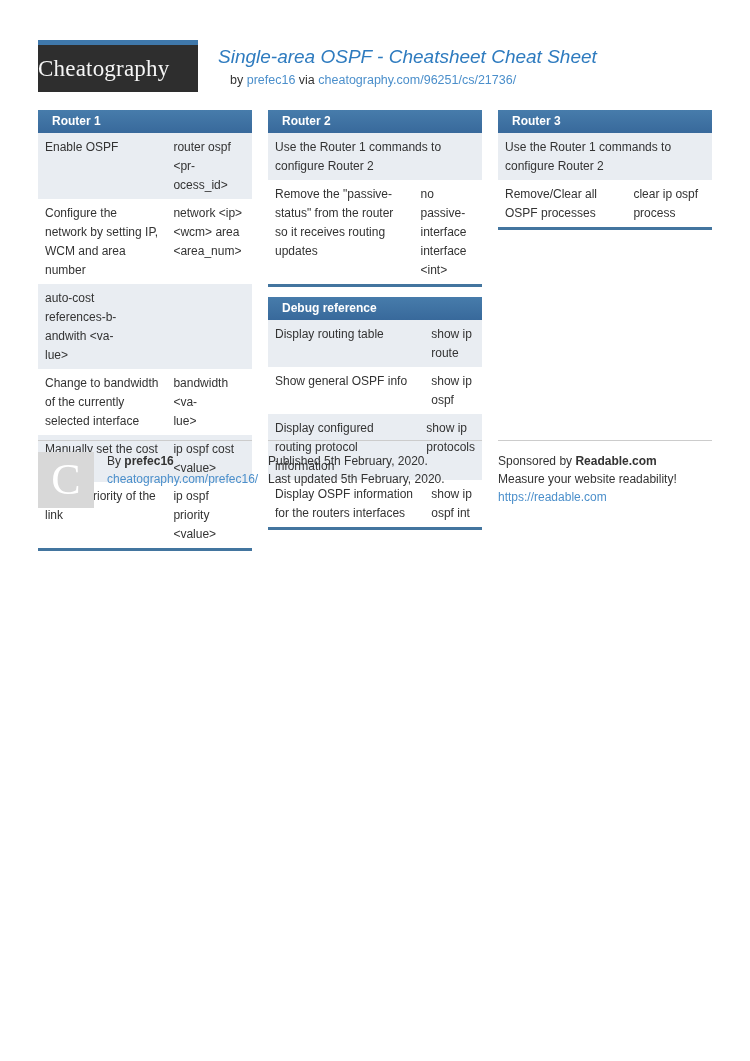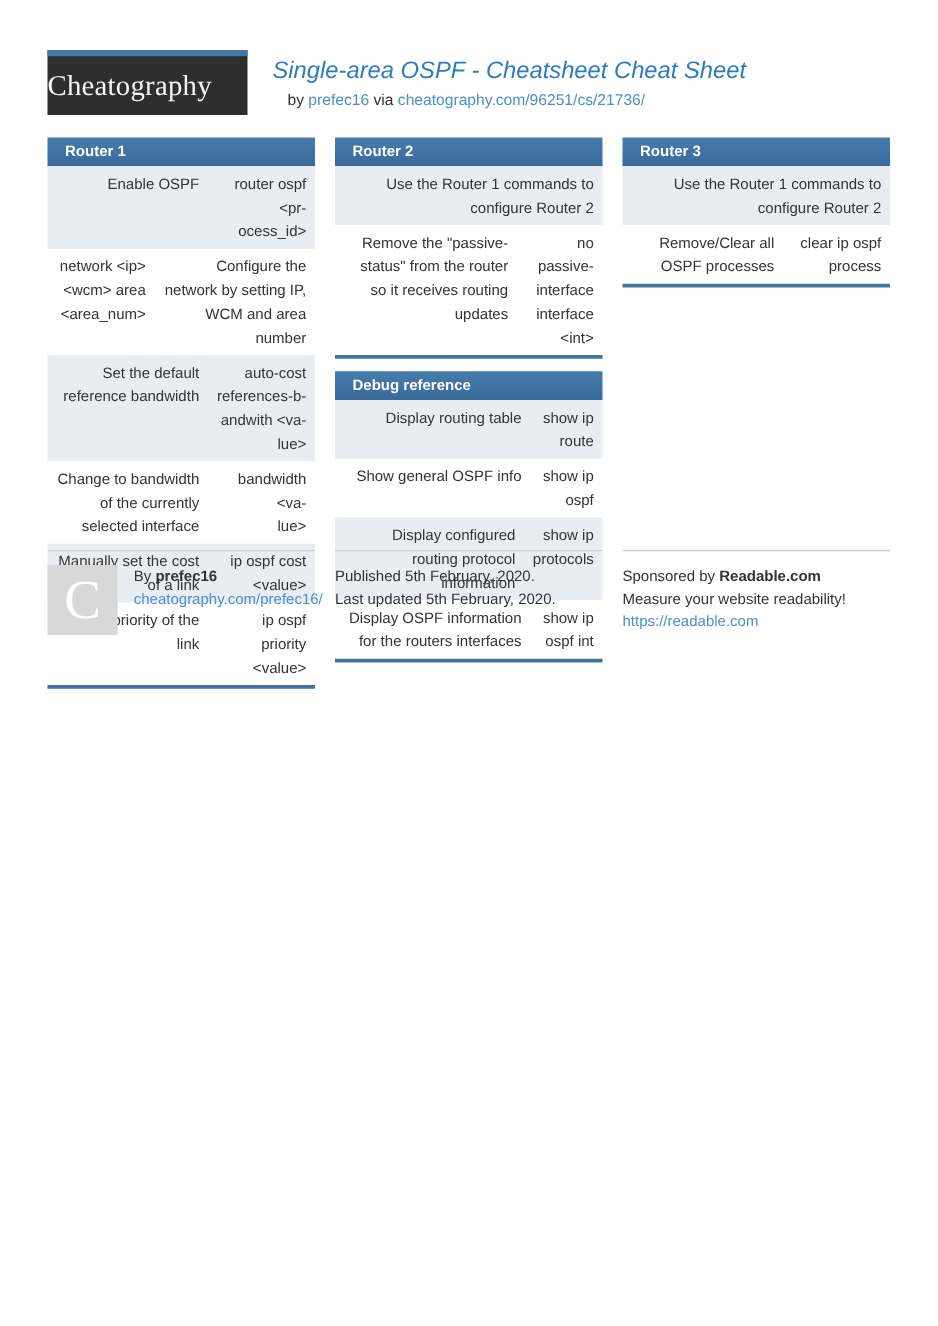--- a/index.html
+++ b/index.html
@@ -46,21 +46,21 @@
     position:absolute;left:38px;top:110px;width:674px;height:330px;
     display:flex;gap:16px;align-items:flex-start;
   }
   .col{width:214px;display:flex;flex-direction:column;gap:10px;}
   .sheet{width:100%;border-bottom:3px solid var(--border-blue,#43759f);}
   .thead{
     background:linear-gradient(180deg,var(--header-blue-top,#477cab),var(--header-blue-bottom,#38699b));
     color:#ffffff;font-size:12px;font-weight:bold;
     padding:4px 8px 5px 14px;
   }
-  .trow{display:flex;width:100%;text-align:right;}
+  .trow{display:flex;width:100%;}
   .trow:nth-child(even){background:var(--row-light,#e9edf2);}
   .td{
     padding:5px 7px 4px 7px;font-size:12px;line-height:19px;color:var(--text,#333);
   }
   .td.cmd{white-space:pre-line;flex:1;}
   .td.full{width:100%;}
   .w60 .td.left{width:60%;}
   .w68 .td.left{width:68%;}
   .w73 .td.left{width:73%;}
   
@@ -105,27 +105,26 @@
 
   <div class="col">
     <section class="sheet w60">
       <div class="thead">Router 1</div>
       <div class="trow">
         <div class="td left">Enable OSPF</div>
         <div class="td cmd">router ospf &lt;pr-
 ocess_id&gt;</div>
       </div>
       <div class="trow">
+        <div class="td left">Configure the network by setting IP, WCM and area number</div>
         <div class="td cmd">network &lt;ip&gt;
 &lt;wcm&gt; area
 &lt;area_num&gt;</div>
-        <div class="td left">Configure the network by setting IP, WCM and area number</div>
-      </div>
-      <div class="trow">
-        <div class="td left">Set the default reference bandwidth</div>
+      </div>
+      <div class="trow">
         <div class="td cmd">auto-cost
 references-b-
 andwith &lt;va-
 lue&gt;</div>
       </div>
       <div class="trow">
         <div class="td left">Change to bandwidth of the currently selected interface</div>
         <div class="td cmd">bandwidth &lt;va-
 lue&gt;</div>
       </div>

